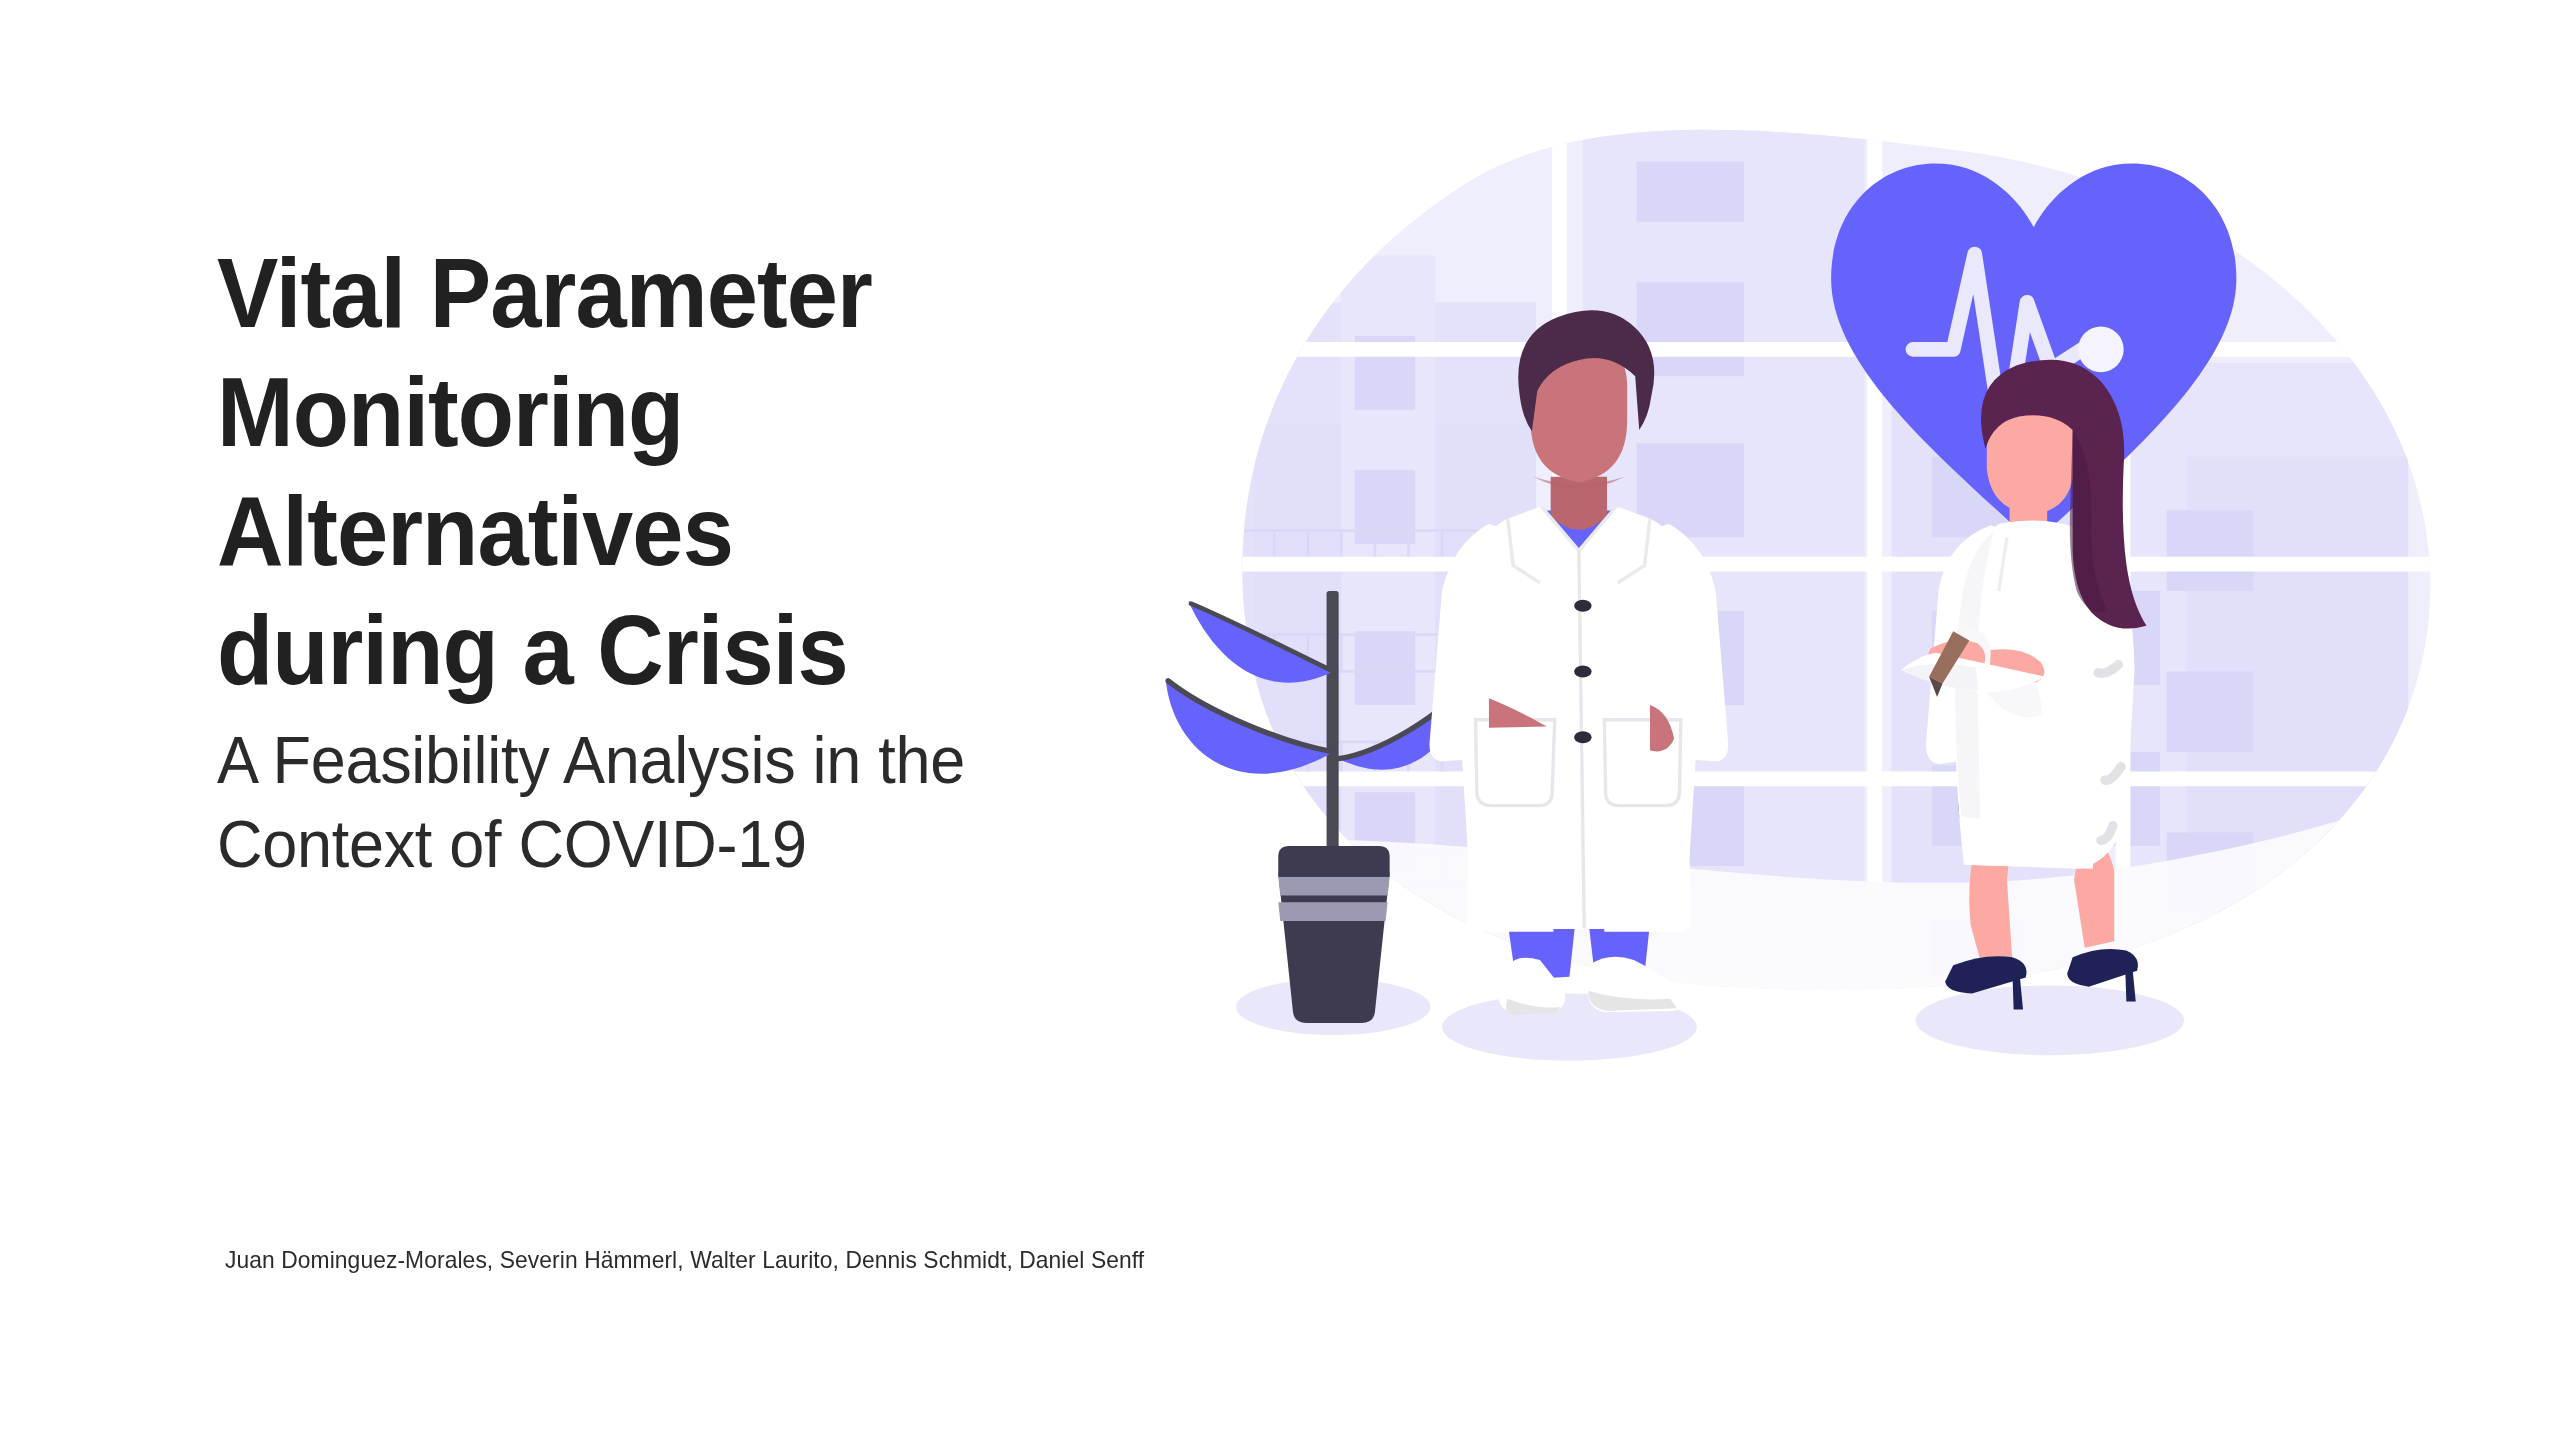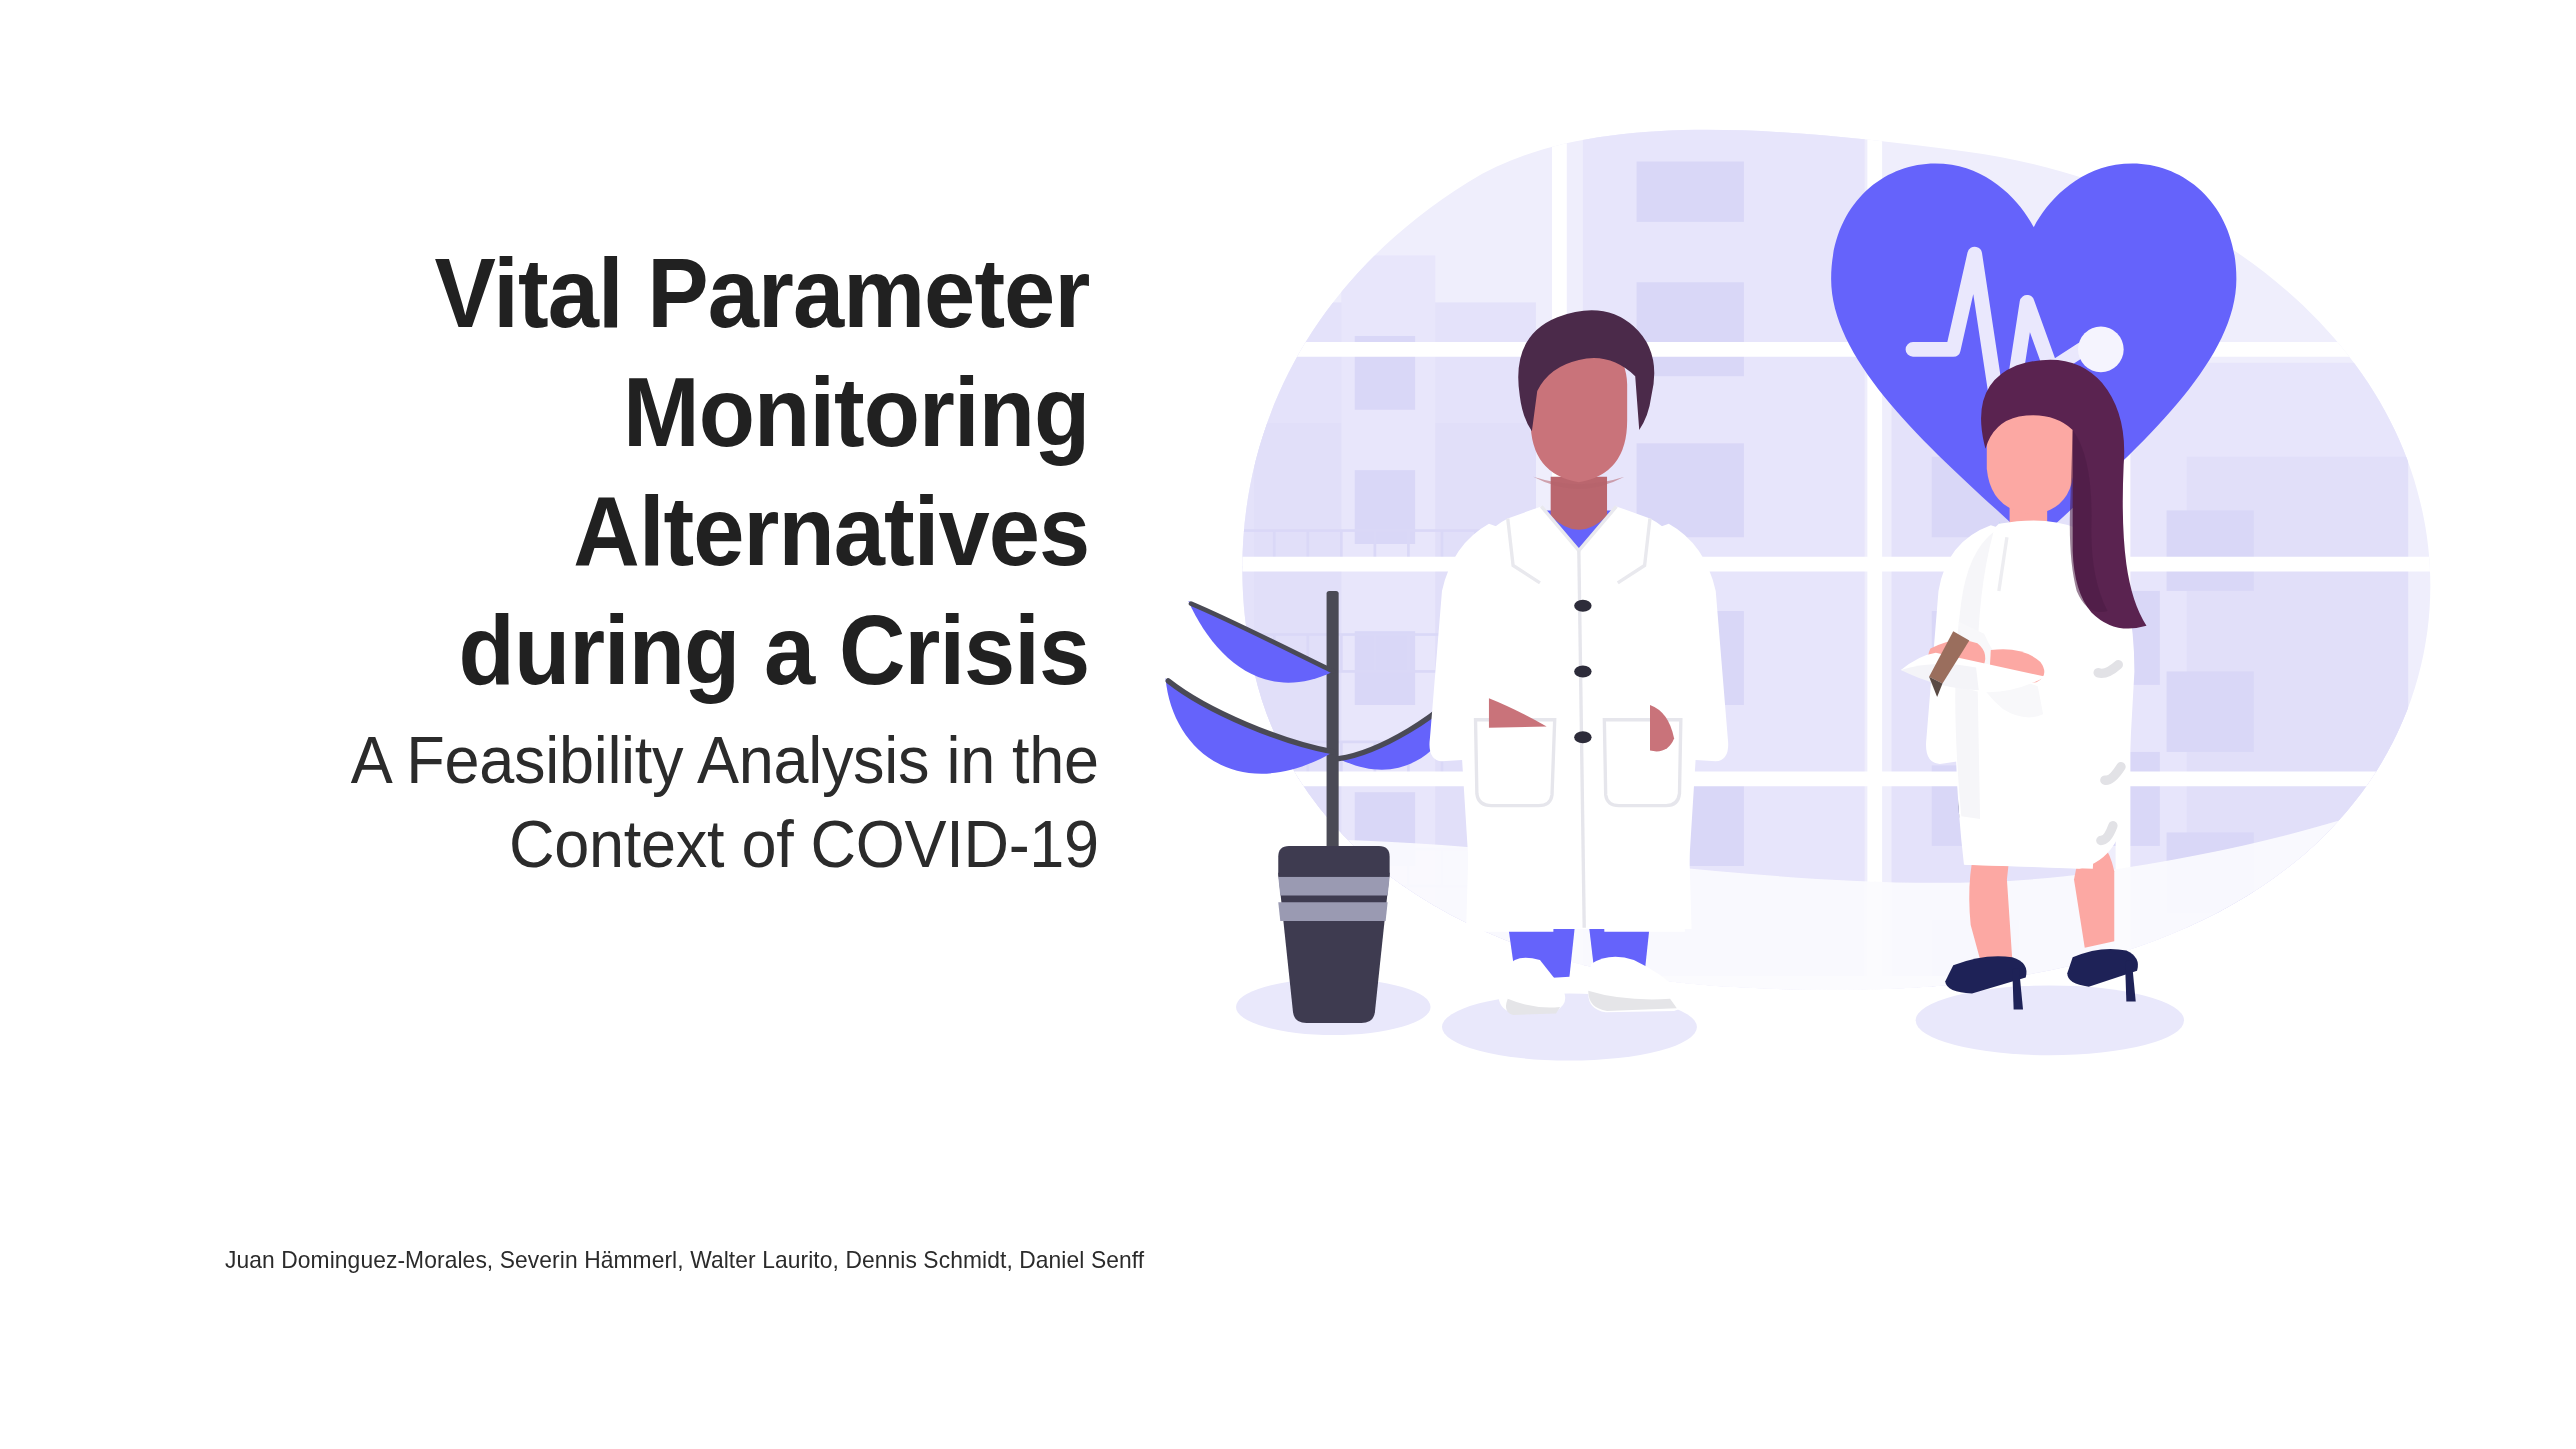--- a/index.html
+++ b/index.html
@@ -19,24 +19,23 @@
   .slide {
     position: relative;
     width: 2576px;
     height: 1449px;
     background: #ffffff;
   }
 
   
   .text-col {
     position: absolute;
-    left: 203px;
+    left: 217px;
     top: 233px;
     width: 953px;
-    text-align: right;
   }
 
   .title {
     margin: 0;
     font-family: "Liberation Sans Narrow", "Liberation Sans", "DejaVu Sans Condensed", sans-serif;
     font-weight: 700;
     font-size: 99px;
     line-height: 119px;
     letter-spacing: -1px;
     color: #212121;

